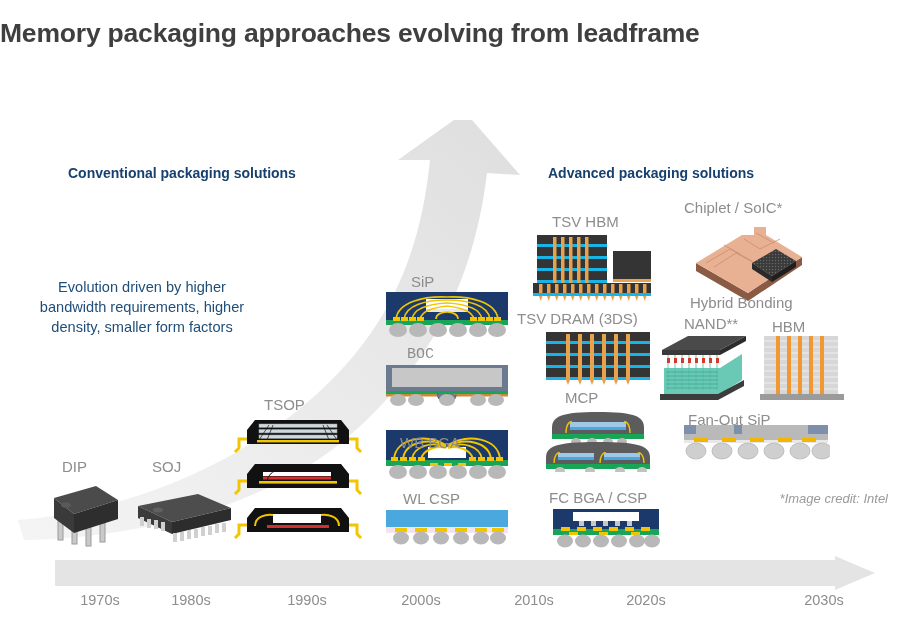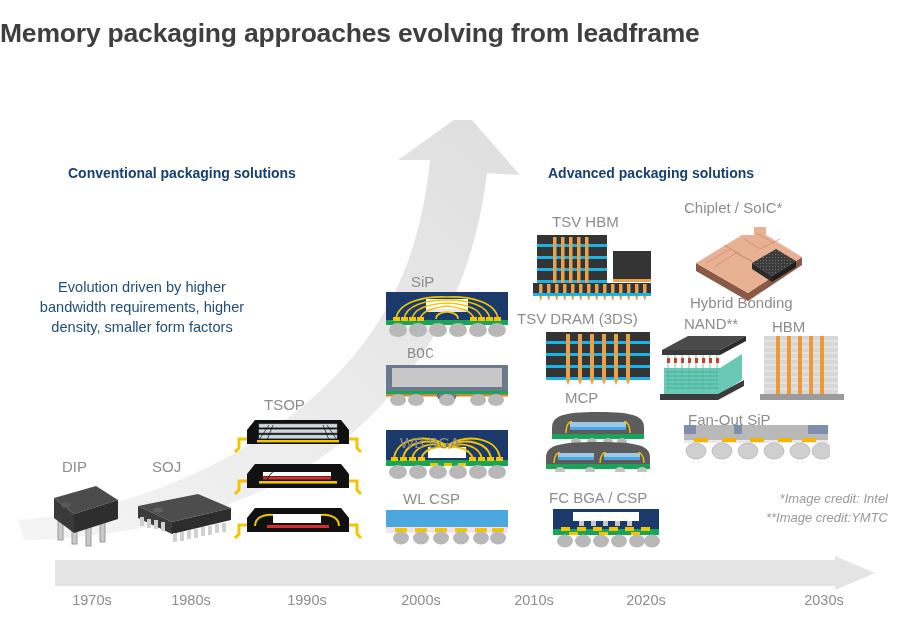--- a/index.html
+++ b/index.html
@@ -87,21 +87,20 @@
     <div class="title-line">Memory packaging approaches evolving from leadframe</div>
   </div>
 
   <div class="section-head" id="head-conventional">Conventional packaging solutions</div>
   <div class="section-head" id="head-advanced">Advanced packaging solutions</div>
 
   <div class="blurb">Evolution driven by higher bandwidth requirements, higher density, smaller form factors</div>
 
   <div class="credits">
     <div>*Image credit: Intel</div>
-    <div>**Image credit:YMTC</div>
   </div>
 
   <div class="pkg-label" style="left:62px;top:458px;">DIP</div>
   <svg class="pkg" style="left:44px;top:478px;" width="82" height="70" viewBox="0 0 82 70">
     <g fill="#c9c9c9" stroke="#9a9a9a" stroke-width="1">
       <rect x="14" y="36" width="5" height="26"></rect>
         <rect x="28" y="40" width="5" height="26"></rect>
       <rect x="42" y="43" width="5" height="25"></rect>
         <rect x="56" y="40" width="5" height="24"></rect>
     </g>
@@ -555,21 +554,21 @@
         <ellipse cx="92" cy="26" rx="10" ry="8"></ellipse>
       <ellipse cx="118" cy="26" rx="10" ry="8"></ellipse>
         <ellipse cx="140" cy="26" rx="10" ry="8"></ellipse>
     </g>
   </svg>
 
   <svg class="timeline" viewBox="0 0 820 34">
     <polygon points="0,4 780,4 780,0 820,17 780,34 780,30 0,30" fill="#e4e4e4"></polygon>
   </svg>
 
-  <div class="tick" style="left:92px;">1970s</div>
+  <div class="tick" style="left:100px;">1970s</div>
   <div class="tick" style="left:191px;">1980s</div>
   <div class="tick" style="left:307px;">1990s</div>
   <div class="tick" style="left:421px;">2000s</div>
   <div class="tick" style="left:534px;">2010s</div>
   <div class="tick" style="left:646px;">2020s</div>
   <div class="tick" style="left:824px;">2030s</div>
 
 </div>
 
 </body></html>

